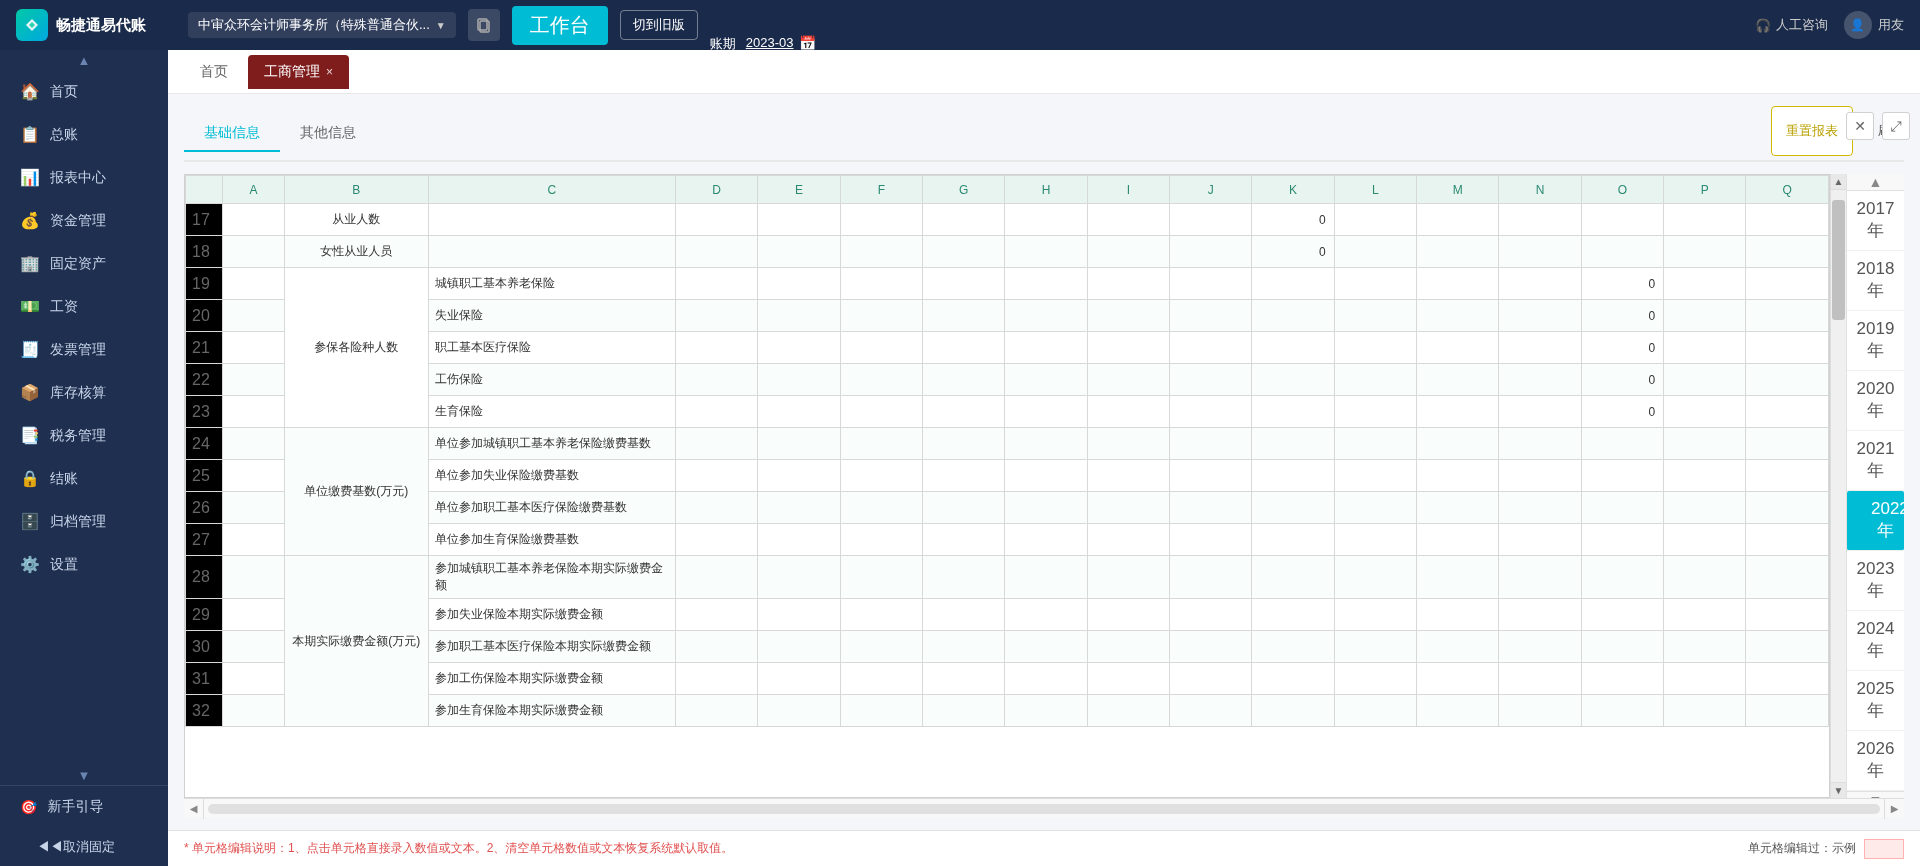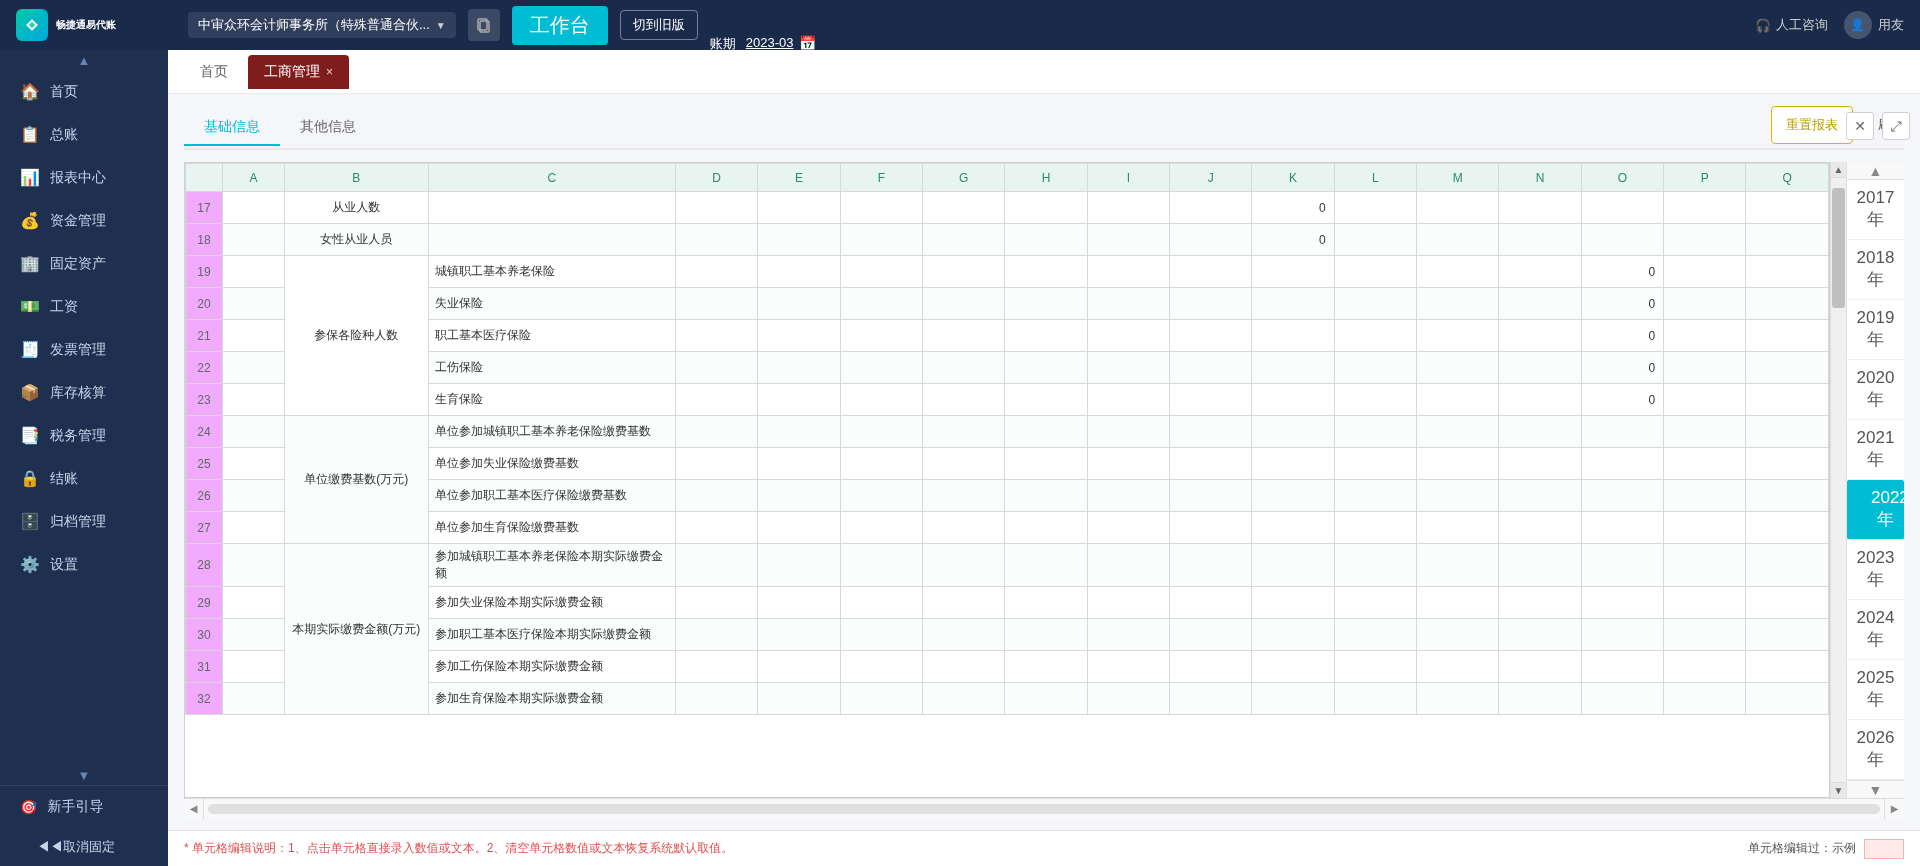--- a/index.html
+++ b/index.html
@@ -5,21 +5,21 @@
     * { box-sizing: border-box; margin: 0; padding: 0; }
     body { font-family: 'Microsoft YaHei', Arial, sans-serif; font-size: 13px; background: #f0f2f5; overflow: hidden; width: 1920px; height: 866px; }
 
     
     .header {
       display: flex; align-items: center; height: 50px;
       background: #1a2a4a; color: #fff; padding: 0 16px; gap: 12px;
     }
     .header-logo { display: flex; align-items: center; gap: 8px; min-width: 160px; }
     .header-logo-icon { width: 32px; height: 32px; background: linear-gradient(135deg, #00c9a7, #00a8e0); border-radius: 6px; display: flex; align-items: center; justify-content: center; font-size: 16px; }
-    .header-logo-text { font-size: 10px; font-weight: bold; color: #fff; }
+    .header-logo-text { font-size: 15px; font-weight: bold; color: #fff; }
     .header-company { display: flex; align-items: center; gap: 6px; background: rgba(255,255,255,0.1); border-radius: 4px; padding: 4px 10px; cursor: pointer; font-size: 13px; }
     .header-company-arrow { font-size: 10px; color: #ccc; }
     .header-copy-btn { width: 32px; height: 32px; background: rgba(255,255,255,0.15); border-radius: 4px; display: flex; align-items: center; justify-content: center; cursor: pointer; font-size: 16px; color: #ccc; }
     .header-workspace-btn { background: #00bcd4; color: #fff; border: none; border-radius: 4px; padding: 6px 18px; font-size: 20px; cursor: pointer; font-family: inherit; }
     .header-old-btn { background: transparent; color: #fff; border: 1px solid rgba(255,255,255,0.4); border-radius: 4px; padding: 5px 12px; font-size: 13px; cursor: pointer; font-family: inherit; }
     .header-period { display: flex; align-items: flex-start; gap: 6px; color: #fff; font-size: 13px; margin-top: 37px; }
     .header-period-icon { font-size: 14px; color: #aaa; }
     .header-spacer { flex: 1; }
     .header-right { display: flex; align-items: center; gap: 16px; }
     .header-consult { display: flex; align-items: center; gap: 4px; font-size: 13px; cursor: pointer; color: #ccc; }
@@ -53,21 +53,21 @@
 
     
     .content-area { flex: 1; display: flex; flex-direction: column; overflow: hidden; padding: 12px 16px; }
 
     
     .sub-tab-bar { display: flex; align-items: center; border-bottom: 2px solid #e8e8e8; margin-bottom: 12px; justify-content: space-between; }
     .sub-tabs { display: flex; }
     .sub-tab { padding: 8px 20px; cursor: pointer; font-size: 14px; color: #666; border-bottom: 2px solid transparent; margin-bottom: -2px; }
     .sub-tab.active { color: #00bcd4; border-bottom: 2px solid #00bcd4; }
     .sub-tab-actions { display: flex; align-items: center; gap: 10px; margin-bottom: 4px; }
-    .reset-btn { background: #fff; color: #b8a000; border: 1px solid #d4b800; border-radius: 4px; padding: 9px 14px; font-size: 13px; cursor: pointer; font-family: Liberation Sans, sans-serif; }
+    .reset-btn { background: #fff; color: #b8a000; border: 1px solid #d4b800; border-radius: 4px; padding: 15px 14px; font-size: 13px; cursor: pointer; font-family: Liberation Sans, sans-serif; }
     .refresh-btn { background: transparent; color: #555; border: none; cursor: pointer; font-size: 13px; font-family: inherit; display: flex; align-items: center; gap: 4px; }
 
     
     .spreadsheet-container { flex: 1; display: flex; overflow: hidden; position: relative; }
 
     
     .year-panel { width: 58px; background: #fff; border-left: 1px solid #e0e0e0; display: flex; flex-direction: column; align-items: stretch; overflow: hidden; }
     .year-panel-nav { height: 28px; display: flex; align-items: center; justify-content: center; background: #f8f8f8; cursor: pointer; color: #888; font-size: 14px; border-bottom: 1px solid #e0e0e0; }
     .year-panel-item { padding: 8px 4px; text-align: center; cursor: pointer; font-size: 17px; color: #555; border-bottom: 1px solid #f0f0f0; }
     .year-panel-item.active { background: #00bcd4; color: #fff; border-radius: 2px; padding-left: 24px; }
@@ -83,21 +83,21 @@
     .sp-table thead th.row-num-header { background: #e8f4f0; width: 36px; }
     .sp-table thead th.col-a { width: 60px; }
     .sp-table thead th.col-b { width: 140px; }
     .sp-table thead th.col-c { width: 240px; }
     .sp-table thead th.col-others { width: 80px; }
 
     .sp-table tbody tr { height: 32px; }
     .sp-table tbody tr:nth-child(odd) { background: #fff; }
     .sp-table tbody tr:nth-child(even) { background: #f9fdfc; }
     .sp-table tbody td { padding: 4px 6px; color: #333; }
-    .sp-table tbody td.row-num { text-align: center; background: #f0abfc; color: #666; font-size: 12px; }
+    .sp-table tbody td.row-num { text-align: left; background: #000000; color: #666; font-size: 16px; }
     .sp-table tbody td.label-b { text-align: center; color: #333; }
     .sp-table tbody td.label-c { color: #333; }
     .sp-table tbody td.value-cell { text-align: center; color: #333; }
     .sp-table tbody td.zero-value { text-align: right; color: #333; padding-right: 8px; }
 
     
     .scroll-bottom { height: 20px; background: #f8f8f8; border-top: 1px solid #ddd; display: flex; align-items: center; }
     .scroll-bottom-left { width: 20px; height: 20px; display: flex; align-items: center; justify-content: center; cursor: pointer; color: #888; font-size: 10px; border-right: 1px solid #ddd; }
     .scroll-bottom-track { flex: 1; height: 10px; background: #e0e0e0; margin: 0 4px; border-radius: 5px; }
     .scroll-bottom-right { width: 20px; height: 20px; display: flex; align-items: center; justify-content: center; cursor: pointer; color: #888; font-size: 10px; border-left: 1px solid #ddd; }

